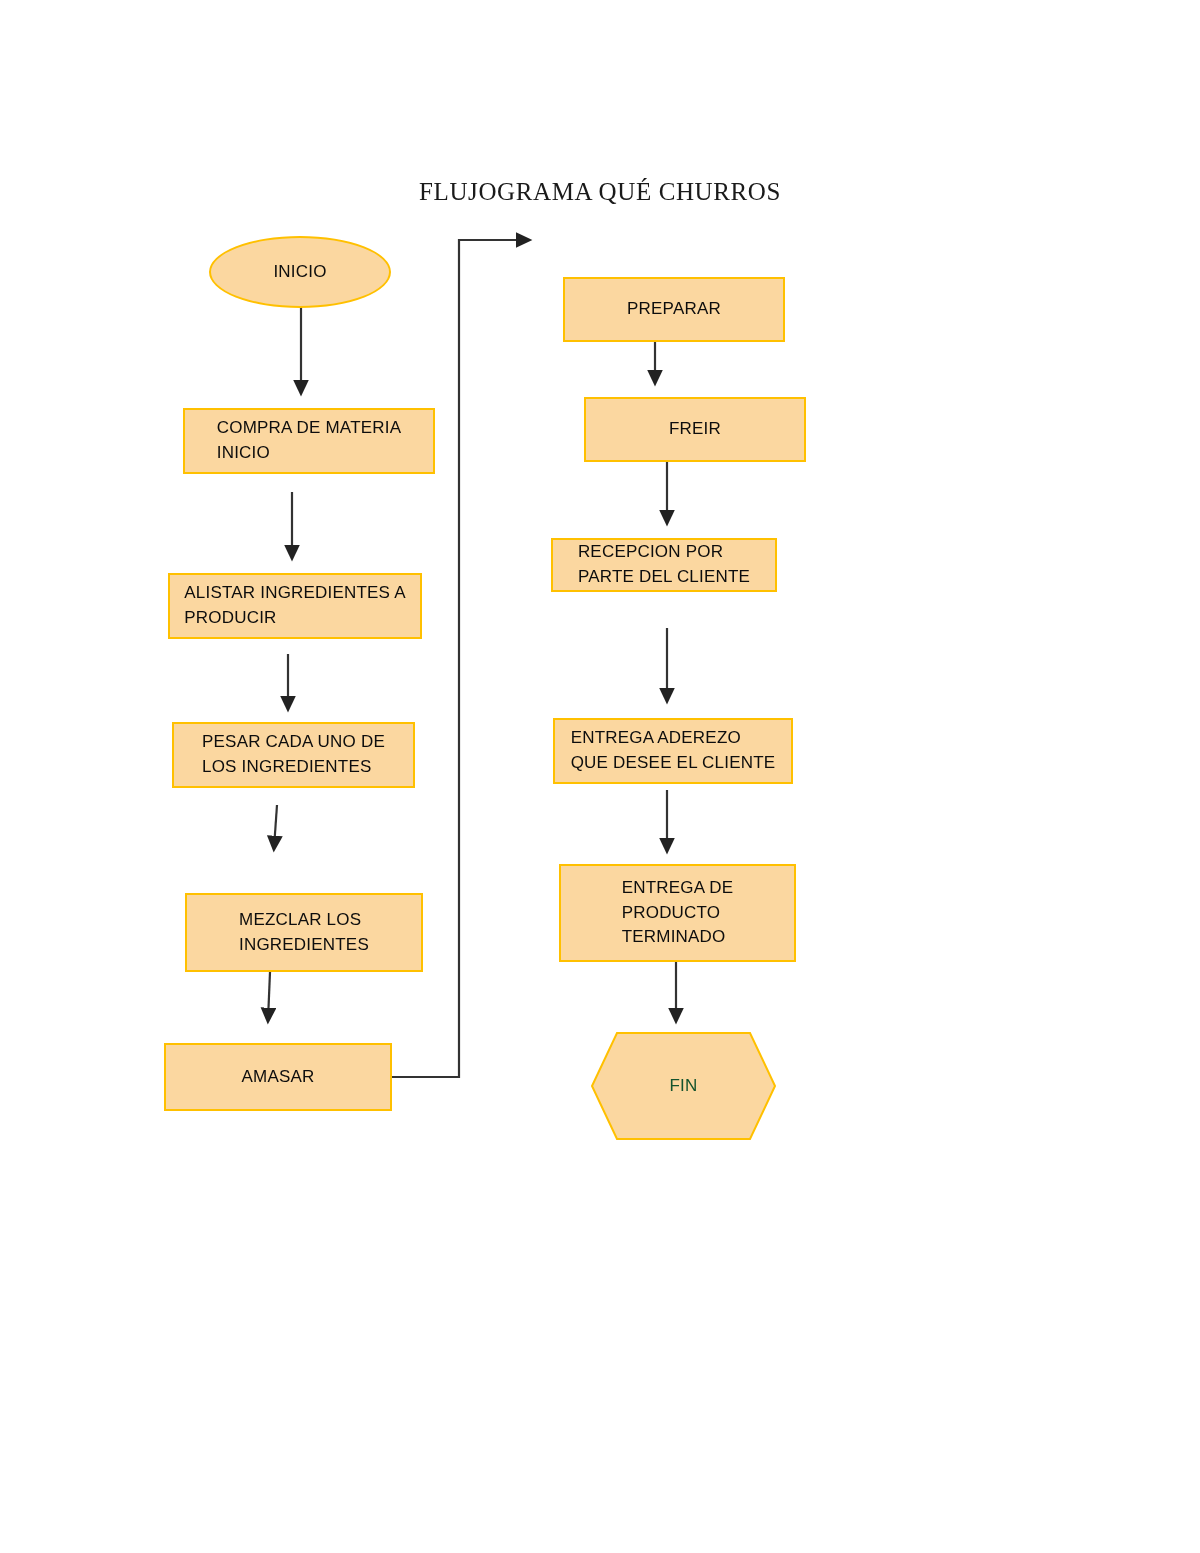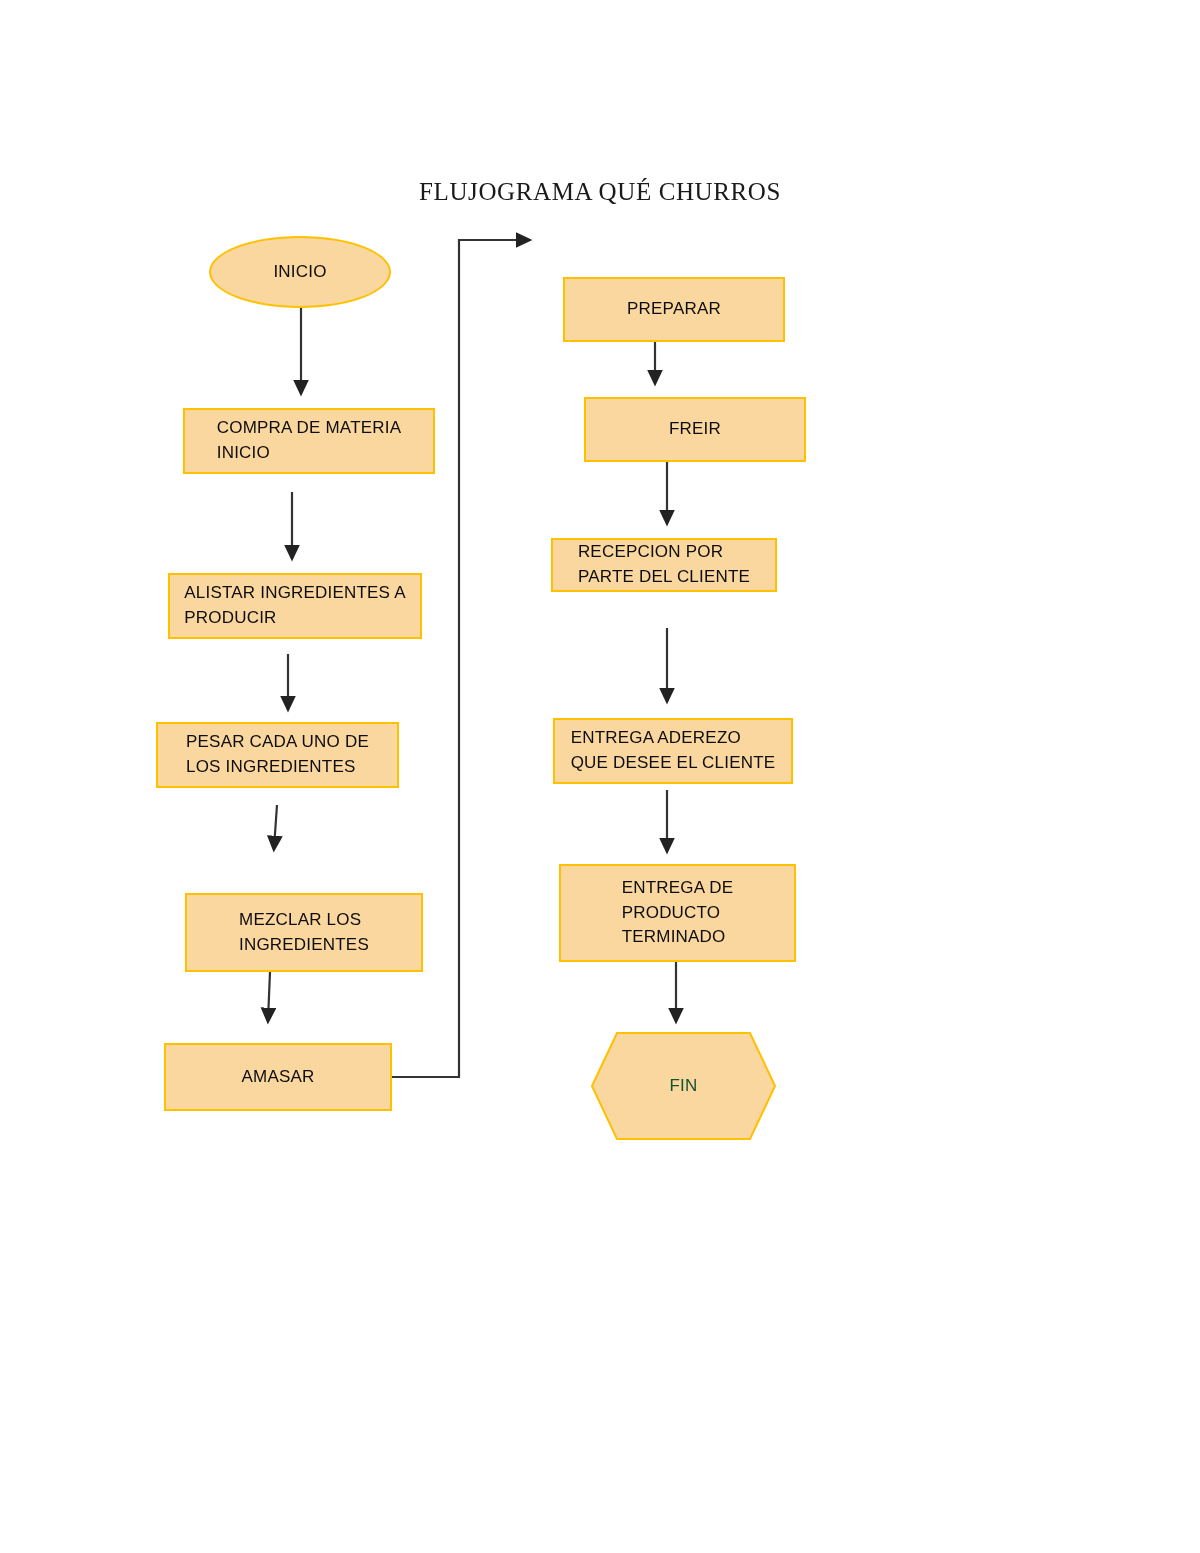--- a/index.html
+++ b/index.html
@@ -127,21 +127,21 @@
   <div class="node rect" style="left:183px; top:408px; width:252px; height:66px;">
     <span>COMPRA DE MATERIA
 INICIO</span>
   </div>
 
   <div class="node rect" style="left:168px; top:573px; width:254px; height:66px;">
     <span>ALISTAR INGREDIENTES A
 PRODUCIR</span>
   </div>
 
-  <div class="node rect" style="left:156px; top:722px; width:243px; height:66px;">
+  <div class="node rect" style="left:172px; top:722px; width:243px; height:66px;">
     <span>PESAR CADA UNO DE
 LOS INGREDIENTES</span>
   </div>
 
   <div class="node rect" style="left:185px; top:893px; width:238px; height:79px;">
     <span>MEZCLAR LOS
 INGREDIENTES</span>
   </div>
 
   <div class="node rect" style="left:164px; top:1043px; width:228px; height:68px;">

